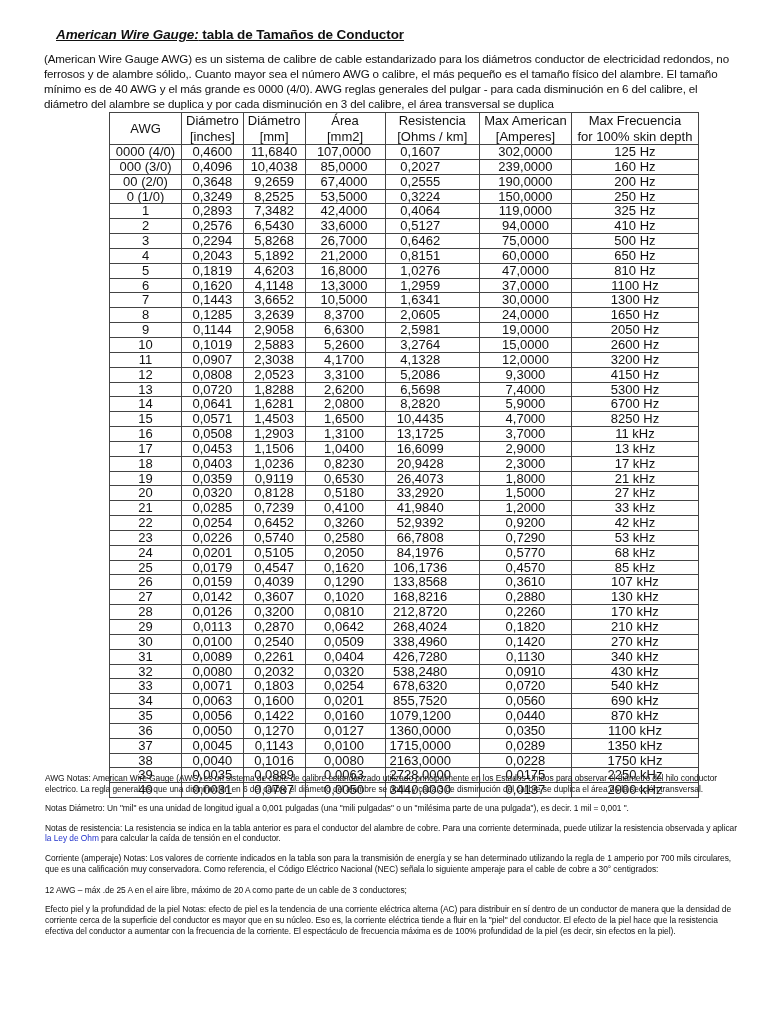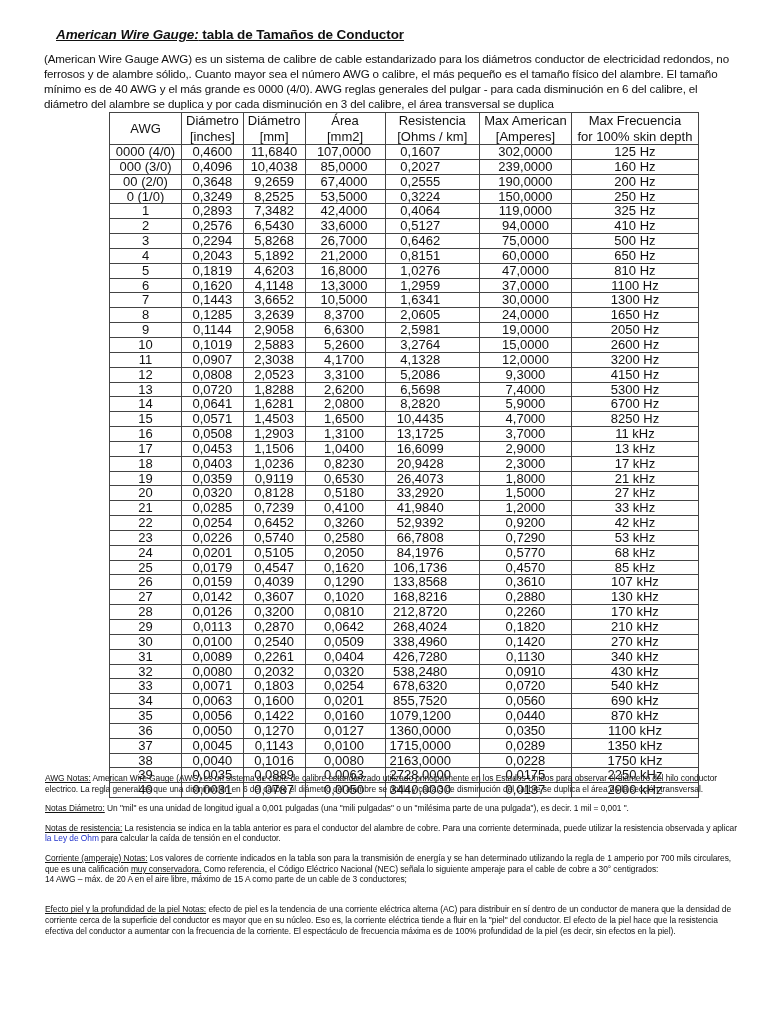--- a/index.html
+++ b/index.html
@@ -67,21 +67,21 @@
     .notes {
       position: absolute;
       left: 45px;
       top: 773px;
       width: 700px;
       font-size: 8.4px;
       line-height: 10.6px;
       letter-spacing: -0.05px;
     }
     .notes p { margin: 0 0 9px 0; }
-    .notes .u { text-decoration: underline; }
+    .notes .u { }
     .notes .link { color: #2233cc; }
   </style>
 </head>
 <body>
 
 <div class="title">
   <span class="it">American Wire Gauge:</span><span> tabla de Tamaños de Conductor</span>
 </div>
 
 <div class="intro">(American Wire Gauge AWG) es un sistema de calibre de cable estandarizado para los diámetros conductor de electricidad redondos, no ferrosos y de alambre sólido,. Cuanto mayor sea el número AWG o calibre, el más pequeño es el tamaño físico del alambre. El tamaño mínimo es de 40 AWG y el más grande es 0000 (4/0). AWG reglas generales del pulgar - para cada disminución en 6 del calibre, el diámetro del alambre se duplica y por cada disminución en 3 del calibre, el área transversal se duplica</div>
@@ -520,19 +520,19 @@
     <span class="u">AWG Notas:</span><span> American Wire Gauge (AWG) es un sistema de cable de calibre estandarizado utilizado principalmente en los Estados Unidos para observar el diámetro del hilo conductor electrico. La regla general es que una disminución en 6 del calibre el diámetro del alambre se dobla y cada 3 de disminución del calibre se duplica el área de la sección transversal.</span>
   </p>
   <p>
     <span class="u">Notas Diámetro:</span><span> Un "mil" es una unidad de longitud igual a 0,001 pulgadas (una "mili pulgadas" o un "milésima parte de una pulgada"), es decir. 1 mil = 0,001 ".</span>
   </p>
   <p>
     <span class="u">Notas de resistencia:</span><span> La resistencia se indica en la tabla anterior es para el conductor del alambre de cobre. Para una corriente determinada, puede utilizar la resistencia observada y aplicar </span><span class="link">la Ley de Ohm</span><span> para calcular la caída de tensión en el conductor.</span>
   </p>
   <p>
     <span class="u">Corriente (amperaje) Notas:</span><span> Los valores de corriente indicados en la tabla son para la transmisión de energía y se han determinado utilizando la regla de 1 amperio por 700 mils circulares, que es una calificación </span><span class="u">muy conservadora.</span><span> Como referencia, el Código Eléctrico Nacional (NEC) señala lo siguiente amperaje para el cable de cobre a 30° centigrados:</span><br>
-    <span>14 AWG – máx. de 20 A en el aire libre, máximo de 15 A como parte de un cable de 3 conductores;</span><br>
     <br>
+    <span>12 AWG – máx .de 25 A en el aire libre, máximo de 20 A como parte de un cable de 3 conductores;</span><br>
   </p>
   <p>
     <span class="u">Efecto piel y la profundidad de la piel Notas:</span><span> efecto de piel es la tendencia de una corriente eléctrica alterna (AC) para distribuir en sí dentro de un conductor de manera que la densidad de corriente cerca de la superficie del conductor es mayor que en su núcleo. Eso es, la corriente eléctrica tiende a fluir en la "piel" del conductor. El efecto de la piel hace que la resistencia efectiva del conductor a aumentar con la frecuencia de la corriente. El espectáculo de frecuencia máxima es de 100% profundidad de la piel (es decir, sin efectos en la piel).</span>
   </p>
 </div>
 
 </body></html>

